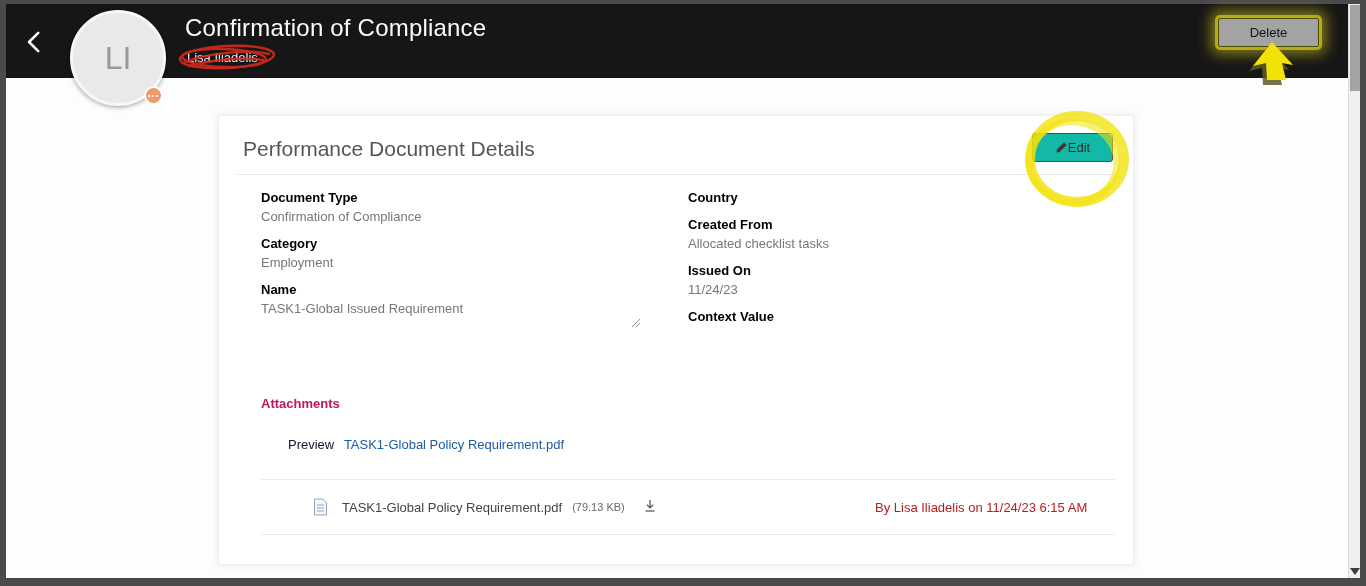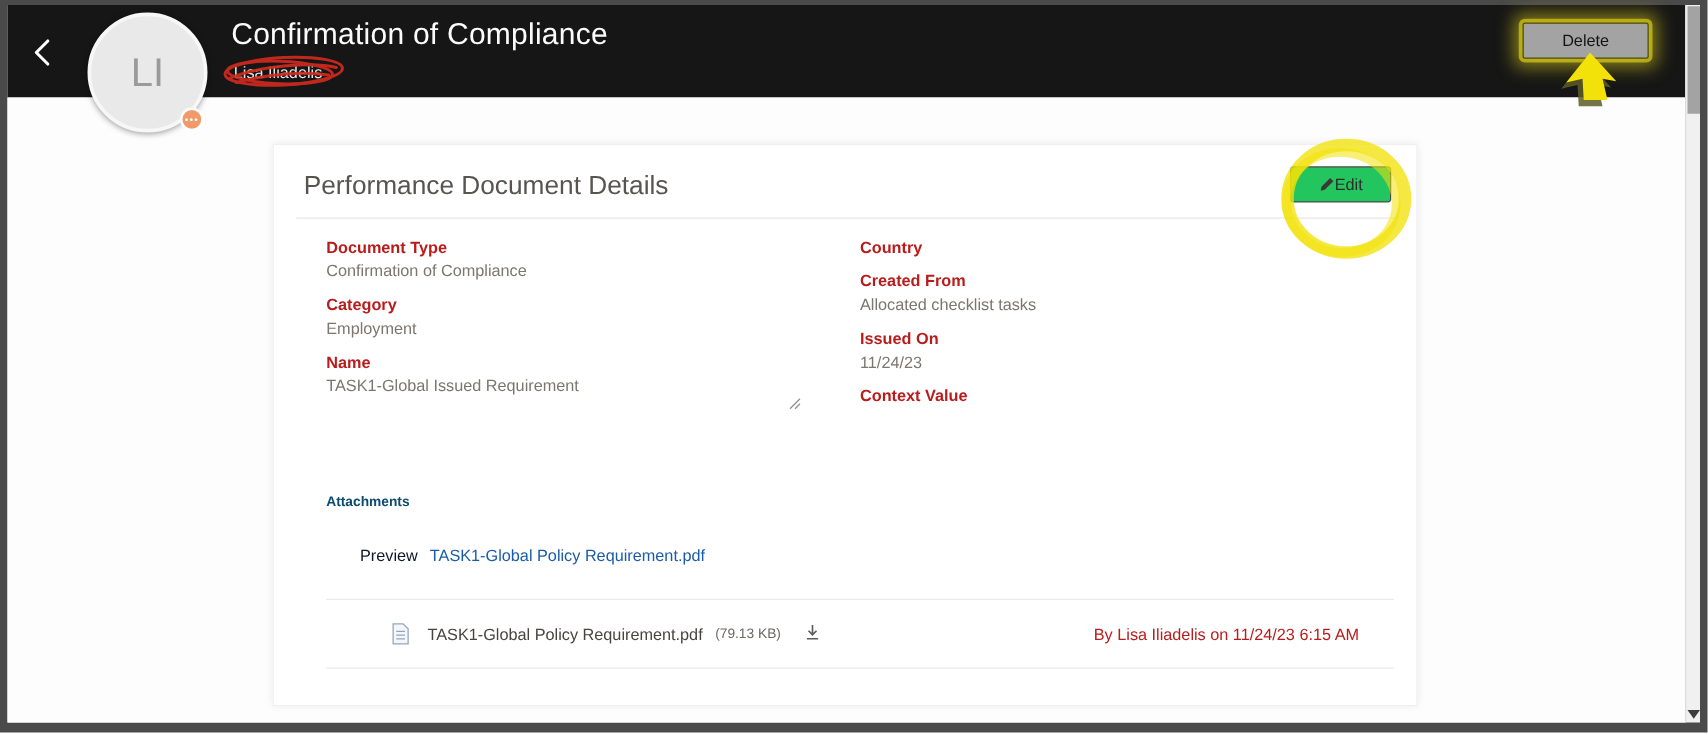--- a/index.html
+++ b/index.html
@@ -38,36 +38,36 @@
 
   
   .main { position:absolute; left:0; top:74px; width:100%; height:500px; background:#fdfdfd; }
   .card {
     position:absolute; left:212px; top:37px; width:916px; height:450px; background:#ffffff;
     border:1px solid #f0f0f0; box-shadow:0 0 7px rgba(0,0,0,.09);
   }
   .card-title { position:absolute; left:24px; top:21px; font-size:21px; font-weight:400; color:#585551; }
   .edit-btn {
     position:absolute; left:813px; top:17px; width:81px; height:29px;
-    background:#22c55e; border:1px solid #4c4a48; border-radius:3px; cursor:pointer;
+    background:#14b8a6; border:1px solid #4c4a48; border-radius:3px; cursor:pointer;
     display:flex; align-items:center; justify-content:center; 
     font-size:13px; color:#2e2c2a; font-family:"Liberation Sans",sans-serif;
   }
   .card-divider { position:absolute; left:18px; top:58px; width:878px; height:1px; background:#e9e7e5; }
 
   .col { position:absolute; top:74px; width:400px; }
   .col-left  { left:42px;  }
   .col-right { left:469px; }
   .field { margin-bottom:12px; }
-  .field-label { font-size:13px; font-weight:700; color:#b91c1c; margin-bottom:4px; line-height:15px; }
+  .field-label { font-size:13px; font-weight:700; color:#000000; margin-bottom:4px; line-height:15px; }
   .field-value { font-size:13px; color:#7b7670; line-height:15px; min-height:15px; }
 
   .resize-handle { position:absolute; left:410px; top:200px; cursor:se-resize; }
 
-  .attach-label { position:absolute; left:42px; top:280px; font-size:11px; font-weight:700; color:#0c4a6e; }
+  .attach-label { position:absolute; left:42px; top:280px; font-size:13px; font-weight:700; color:#be185d; }
   .preview-row { position:absolute; left:69px; top:321px; font-size:13px; }
   .preview-label { color:#0f172a; }
   .preview-link { color:#1a5ca8; text-decoration:none; margin-left:6px; cursor:pointer; }
 
   .divider { position:absolute; left:42px; width:854px; height:1px; background:#eceae8; }
   .divider-1 { top:363px; }
   .divider-2 { top:418px; }
 
   .attach-row { position:absolute; left:94px; top:378px; height:26px; display:flex; align-items:center; }
   .file-name { font-size:13px; color:#48453f; margin-left:14px; }

